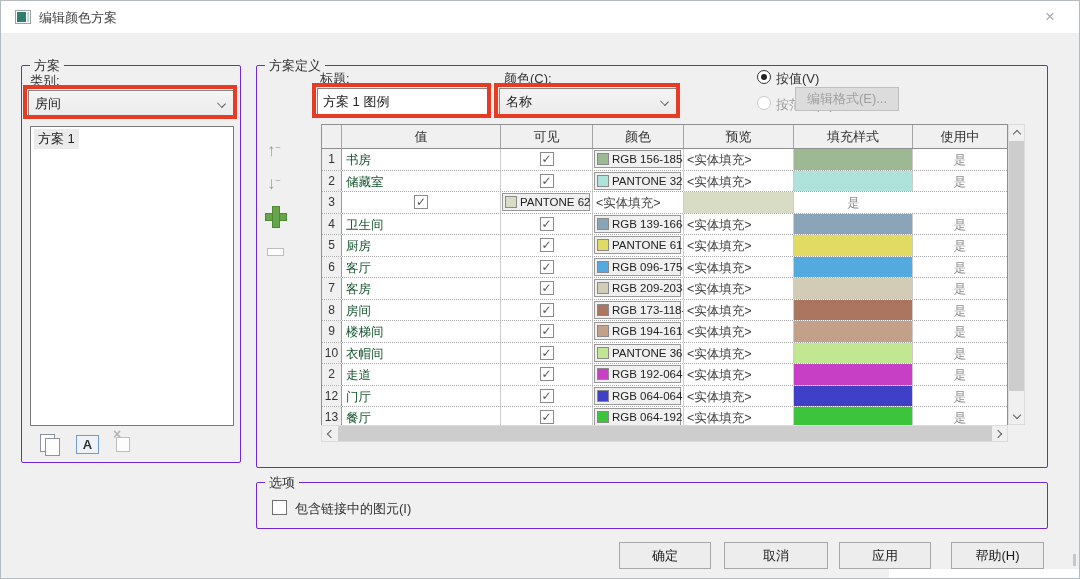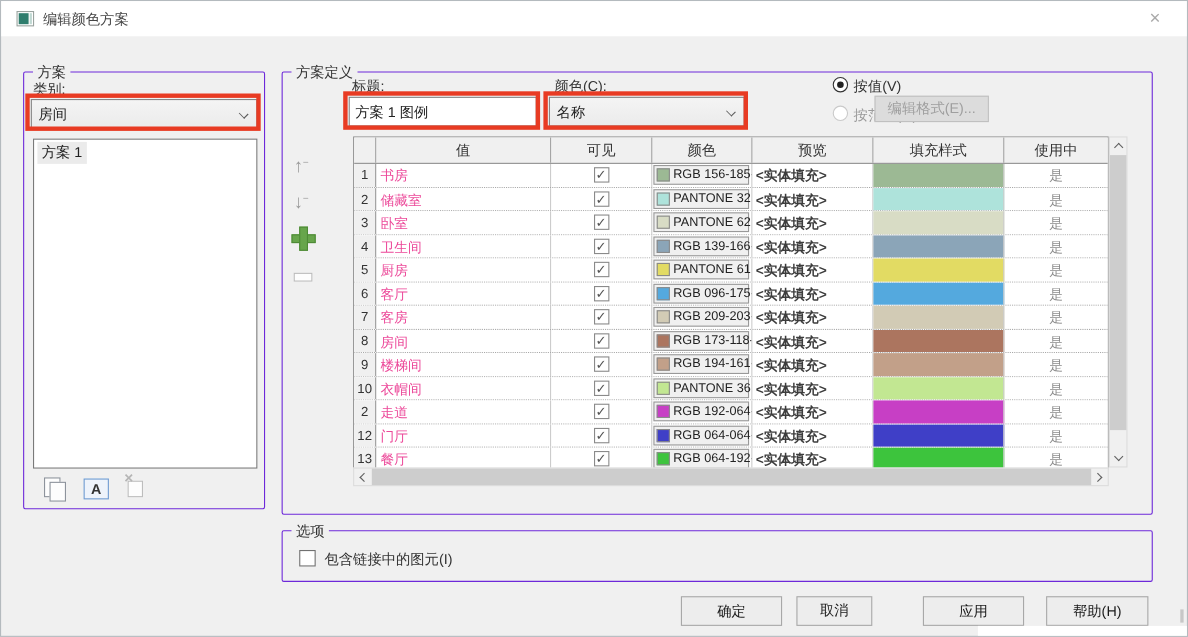--- a/index.html
+++ b/index.html
@@ -88,30 +88,30 @@
   .thead .hcell { font-size:13px; color:#333; text-align:center; line-height:23px;
                   border-right:1px solid #a5a5a5; overflow:hidden; }
   .thead .hcell:last-child { border-right:none; }
   .tbody { height:277px; overflow:hidden; }
   .trow { display:grid; grid-template-columns:20px 159px 92px 91px 110px 119px 94px;
           height:21.5px; border-bottom:1px dotted #a8a8a8; background:#fff; }
   .cell { border-right:1px solid #cccccc; overflow:hidden; position:relative; }
   .cell:last-child { border-right:none; }
   .cell.num { background:#f0f0f0; border-right:1px solid #9c9c9c; font-size:12px; color:#333;
               text-align:center; line-height:20px; }
-  .cell.val { font-size:12.5px; color:#ec4899; padding:3px 0 0 4px; }
+  .cell.val { font-size:12.5px; color:#14532d; padding:3px 0 0 4px; }
   .cell.chk { display:flex; align-items:center; justify-content:center; }
   .checkbox14 { width:14px; height:14px; border:1px solid #8a8a8a; background:#fff;
                 font-size:12px; line-height:12px; text-align:center; color:#555; }
   .colorbtn { position:absolute; left:1px; top:1px; right:2px; height:18px;
               background:#f0f0f0; border:1px solid #999; display:flex; align-items:center;
               white-space:nowrap; }
   .colorbtn .chip { width:12px; height:12px; border:1px solid #8a8a8a; margin:0 3px 0 2px; flex:none; }
   .colorbtn .clabel { font-size:11.5px; color:#222; }
-  .cell.fill { font-size:12.5px; color:#3d3d3d; padding:3px 0 0 3px; white-space:nowrap;font-weight:bold; }
+  .cell.fill { font-size:12.5px; color:#3d3d3d; padding:3px 0 0 3px; white-space:nowrap; }
   .cell.inuse { font-size:12.5px; color:#8c8c8c; text-align:center; padding-top:3px; }
 
   
   .vscroll { position:absolute; left:1007px; top:123px; width:17px; height:301px; background:#f0f0f0; border:1px solid #dcdcdc; }
   .hscroll { position:absolute; left:320px; top:424px; width:687px; height:17px; background:#f0f0f0; border:1px solid #dcdcdc; }
   .sb-btn { position:absolute; width:15px; height:15px; display:flex; align-items:center; justify-content:center; }
   .sb-chev { width:6px; height:6px; border-right:1.5px solid #606060; border-bottom:1.5px solid #606060; }
   .chev-up    { transform:rotate(-135deg); margin-top:3px; }
   .chev-down  { transform:rotate(45deg);  margin-bottom:3px; }
   .chev-left  { transform:rotate(135deg); margin-left:3px; }
@@ -217,21 +217,20 @@
               <span class="chip" style="background: rgb(174, 227, 219);"></span>
               <span class="clabel">PANTONE 32</span>
             </div>
           </div>
           <div class="cell fill">&lt;实体填充&gt;</div>
           <div class="cell preview" style="background: rgb(174, 227, 219);"></div>
           <div class="cell inuse">是</div>
         </div>
         <div class="trow">
           <div class="cell num">3</div>
-          <div class="cell val">卧室</div>
           <div class="cell chk">
             <span class="checkbox14">✓</span>
           </div>
           <div class="cell ">
             <div class="colorbtn">
               <span class="chip" style="background: rgb(216, 220, 197);"></span>
               <span class="clabel">PANTONE 62</span>
             </div>
           </div>
           <div class="cell fill">&lt;实体填充&gt;</div>
@@ -421,21 +420,21 @@
       </span>
   </div>
 
   <div class="groupbox gb-opts">
     <span class="glabel">选项</span>
     <span class="checkbox15" style="left:15px; top:17px;"></span>
     <span class="small-label" style="left:38px; top:17px;text-align:center;">包含链接中的图元(I)</span>
   </div>
 
   <div class="footer-btn" style="left:618px; width:92px;">确定</div>
-  <div class="footer-btn" style="left:723px; width:69px;font-family:Liberation Mono, monospace;">取消</div>
+  <div class="footer-btn" style="left:723px; width:104px;">取消</div>
   <div class="footer-btn" style="left:838px; width:92px;">应用</div>
   <div class="footer-btn" style="left:950px; width:93px;">帮助(H)</div>
 
   <div class="white-strip"></div>
   <div class="grip"></div>
 
   <div class="redbox" style="left:22px;  top:84px; width:214px; height:34px;"></div>
   <div class="redbox" style="left:311px; top:82px; width:179px; height:35px;"></div>
   <div class="redbox" style="left:493px; top:82px; width:186px; height:35px;"></div>
 

